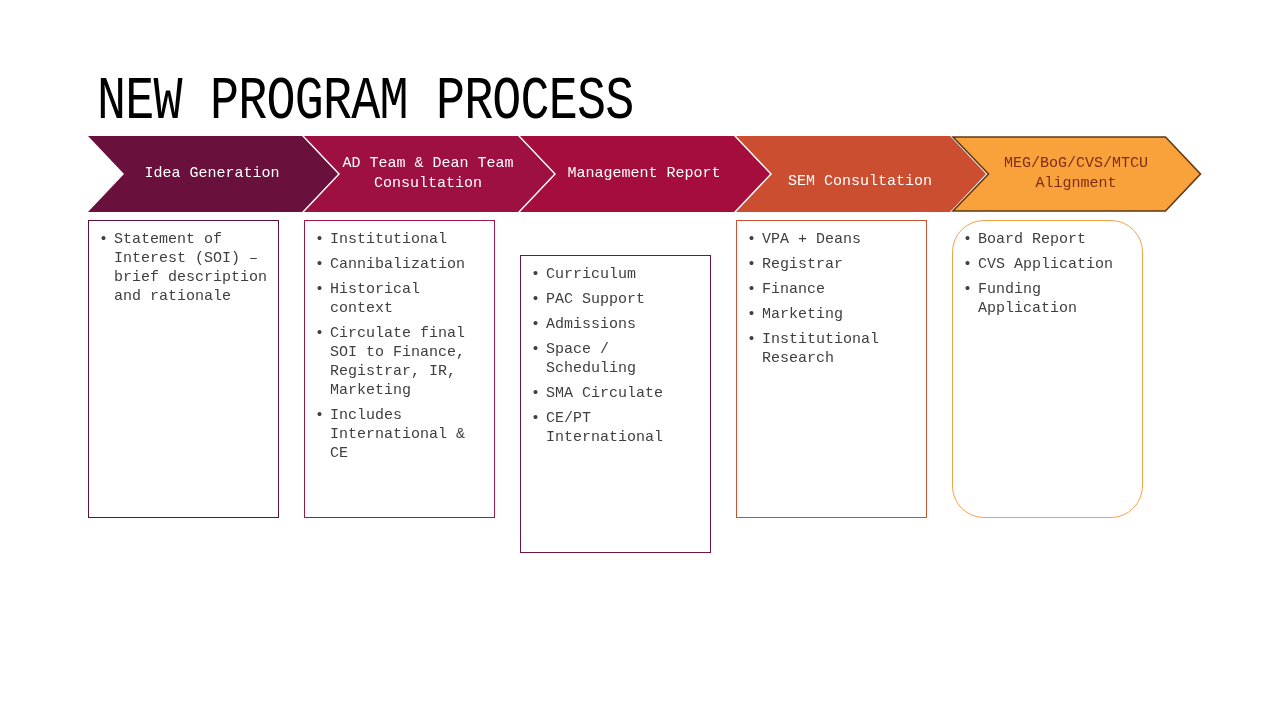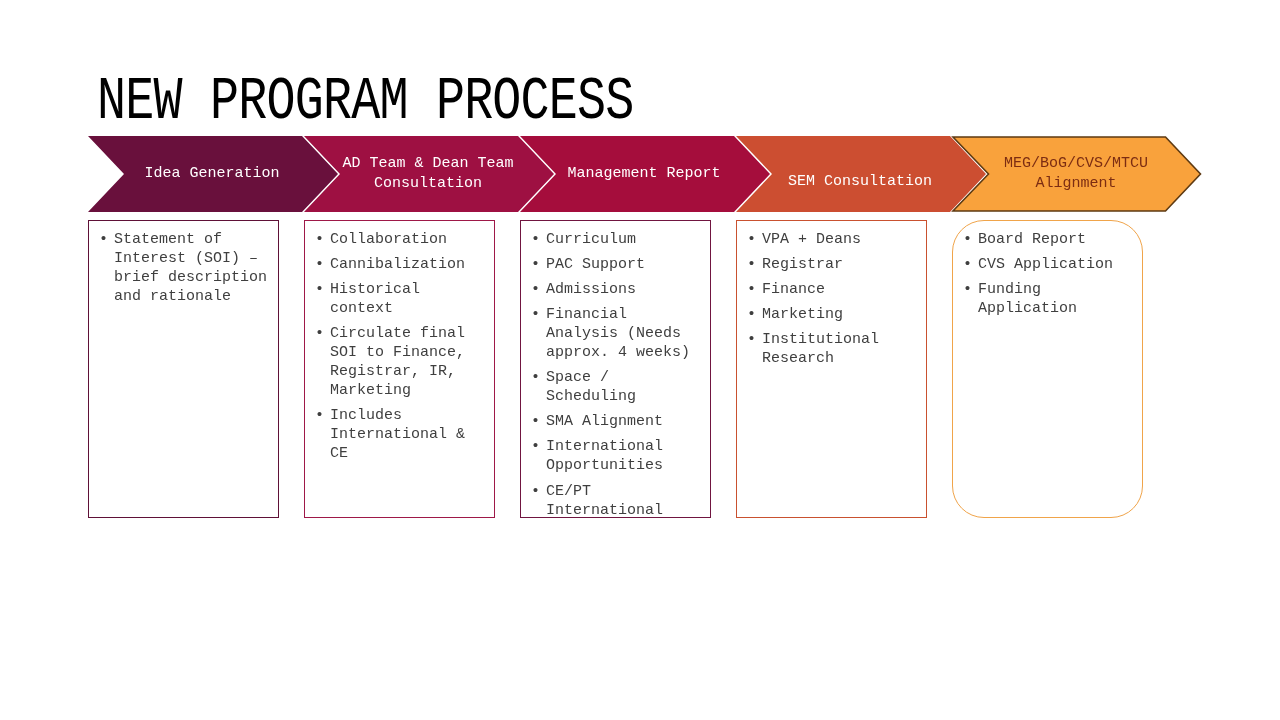--- a/index.html
+++ b/index.html
@@ -59,45 +59,43 @@
 
   <div class="s1">
     <div class="chevron">
       <svg width="250" height="76" viewBox="0 0 250 76">
         <polygon points="0,0 214,0 250,38 214,76 0,76 36,38" style="fill: rgb(158, 16, 66);"></polygon>
       </svg>
     </div>
     <div class="chev-label" style="color: rgb(255, 255, 255);">AD Team &amp; Dean Team Consultation</div>
     <div class="box" style="border-color: rgb(158, 24, 72); color: rgb(63, 63, 63);">
       <ul>
-        <li>Collaboration</li>
+        <li>Institutional</li>
         <li>Cannibalization</li>
         <li>Historical context</li>
         <li>Circulate final SOI to Finance, Registrar, IR, Marketing</li>
         <li>Includes International &amp; CE</li>
       </ul>
     </div>
   </div>
 
   <div class="s2">
     <div class="chevron">
       <svg width="250" height="76" viewBox="0 0 250 76">
         <polygon points="0,0 214,0 250,38 214,76 0,76 36,38" style="fill: rgb(165, 13, 60);"></polygon>
       </svg>
     </div>
     <div class="chev-label" style="color: rgb(255, 255, 255);">Management Report</div>
-    <div class="box" style="border-color: rgb(112, 21, 64); color: rgb(63, 63, 63);">
+    <div class="box" style="border-color: rgb(112, 21, 64); color: rgb(63, 63, 63); margin-top: 35px;">
       <ul>
         <li>Curriculum</li>
         <li>PAC Support</li>
         <li>Admissions</li>
-        <li>Financial Analysis (Needs approx. 4 weeks)</li>
         <li>Space / Scheduling</li>
-        <li>SMA Alignment</li>
-        <li>International Opportunities</li>
+        <li>SMA Circulate</li>
         <li>CE/PT International</li>
       </ul>
     </div>
   </div>
 
   <div class="s3">
     <div class="chevron">
       <svg width="250" height="76" viewBox="0 0 250 76">
         <polygon points="0,0 214,0 250,38 214,76 0,76 36,38" style="fill: rgb(204, 78, 49);"></polygon>
       </svg>

